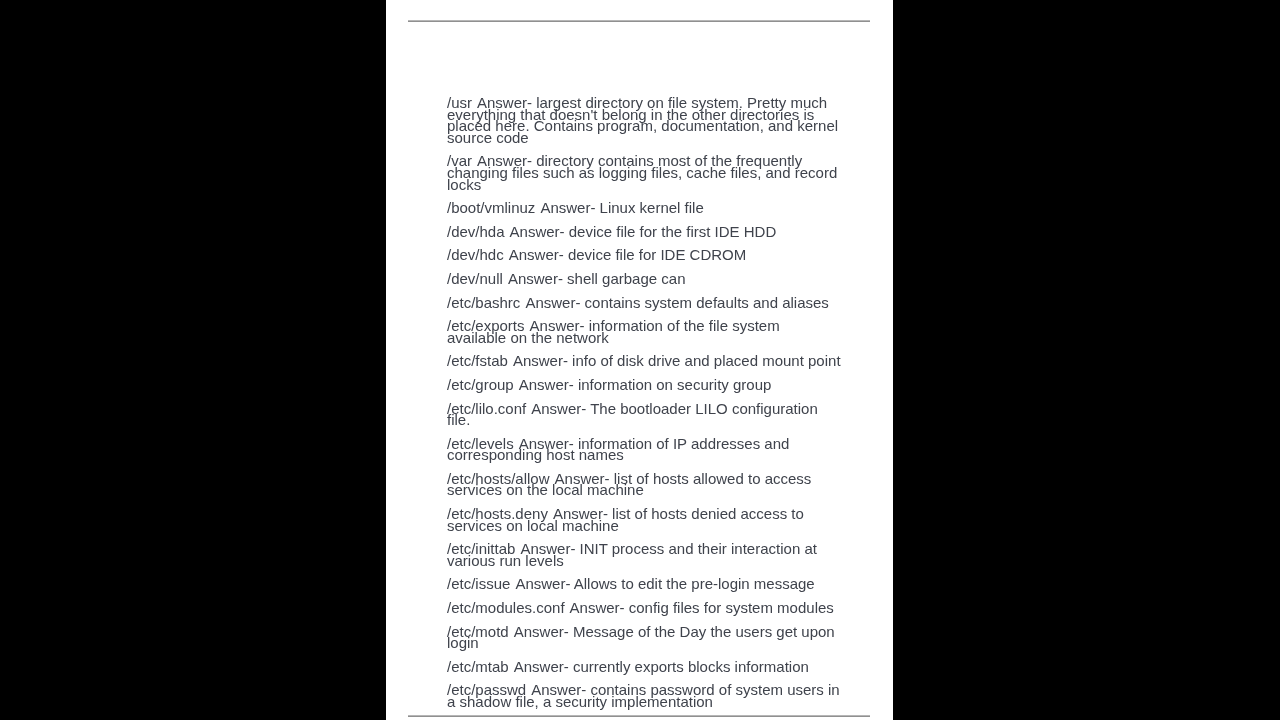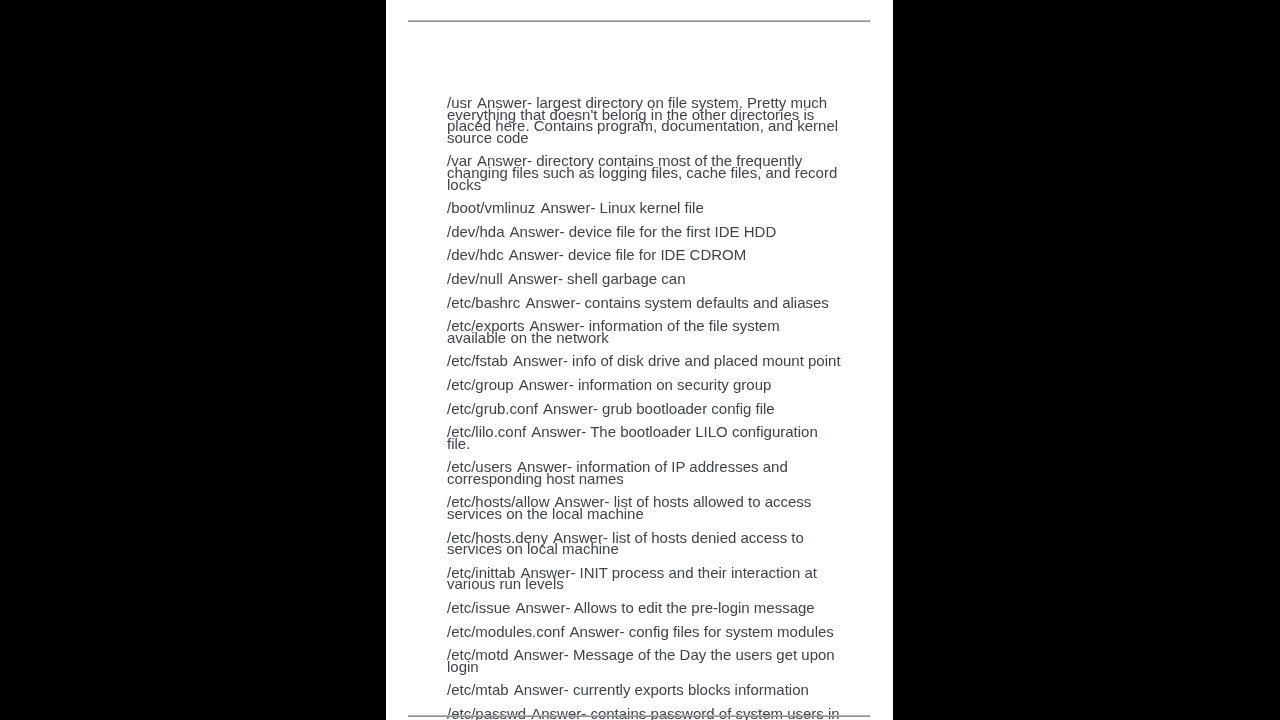--- a/index.html
+++ b/index.html
@@ -71,23 +71,22 @@
         <p class="entry"><span class="path">/usr</span><span class="answer">Answer- largest directory on file system. Pretty much everything that doesn't belong in the other directories is placed here. Contains program, documentation, and kernel source code</span></p>
         <p class="entry"><span class="path">/var</span><span class="answer">Answer- directory contains most of the frequently changing files such as logging files, cache files, and record locks</span></p>
         <p class="entry"><span class="path">/boot/vmlinuz</span><span class="answer">Answer- Linux kernel file</span></p>
         <p class="entry"><span class="path">/dev/hda</span><span class="answer">Answer- device file for the first IDE HDD</span></p>
         <p class="entry"><span class="path">/dev/hdc</span><span class="answer">Answer- device file for IDE CDROM</span></p>
         <p class="entry"><span class="path">/dev/null</span><span class="answer">Answer- shell garbage can</span></p>
         <p class="entry"><span class="path">/etc/bashrc</span><span class="answer">Answer- contains system defaults and aliases</span></p>
         <p class="entry"><span class="path">/etc/exports</span><span class="answer">Answer- information of the file system available on the network</span></p>
         <p class="entry"><span class="path">/etc/fstab</span><span class="answer">Answer- info of disk drive and placed mount point</span></p>
         <p class="entry"><span class="path">/etc/group</span><span class="answer">Answer- information on security group</span></p>
-        <p class="entry"><span class="path">/etc/grub.conf</span><span class="answer">Answer- grub bootloader config file</span></p>
         <p class="entry"><span class="path">/etc/lilo.conf</span><span class="answer">Answer- The bootloader LILO configuration file.</span></p>
-        <p class="entry"><span class="path">/etc/users</span><span class="answer">Answer- information of IP addresses and corresponding host names</span></p>
+        <p class="entry"><span class="path">/etc/levels</span><span class="answer">Answer- information of IP addresses and corresponding host names</span></p>
         <p class="entry"><span class="path">/etc/hosts/allow</span><span class="answer">Answer- list of hosts allowed to access services on the local machine</span></p>
         <p class="entry"><span class="path">/etc/hosts.deny</span><span class="answer">Answer- list of hosts denied access to services on local machine</span></p>
         <p class="entry"><span class="path">/etc/inittab</span><span class="answer">Answer- INIT process and their interaction at various run levels</span></p>
         <p class="entry"><span class="path">/etc/issue</span><span class="answer">Answer- Allows to edit the pre-login message</span></p>
         <p class="entry"><span class="path">/etc/modules.conf</span><span class="answer">Answer- config files for system modules</span></p>
         <p class="entry"><span class="path">/etc/motd</span><span class="answer">Answer- Message of the Day the users get upon login</span></p>
         <p class="entry"><span class="path">/etc/mtab</span><span class="answer">Answer- currently exports blocks information</span></p>
         <p class="entry"><span class="path">/etc/passwd</span><span class="answer">Answer- contains password of system users in a shadow file, a security implementation</span></p>
       </div>
     <div class="rule bottom"></div>

